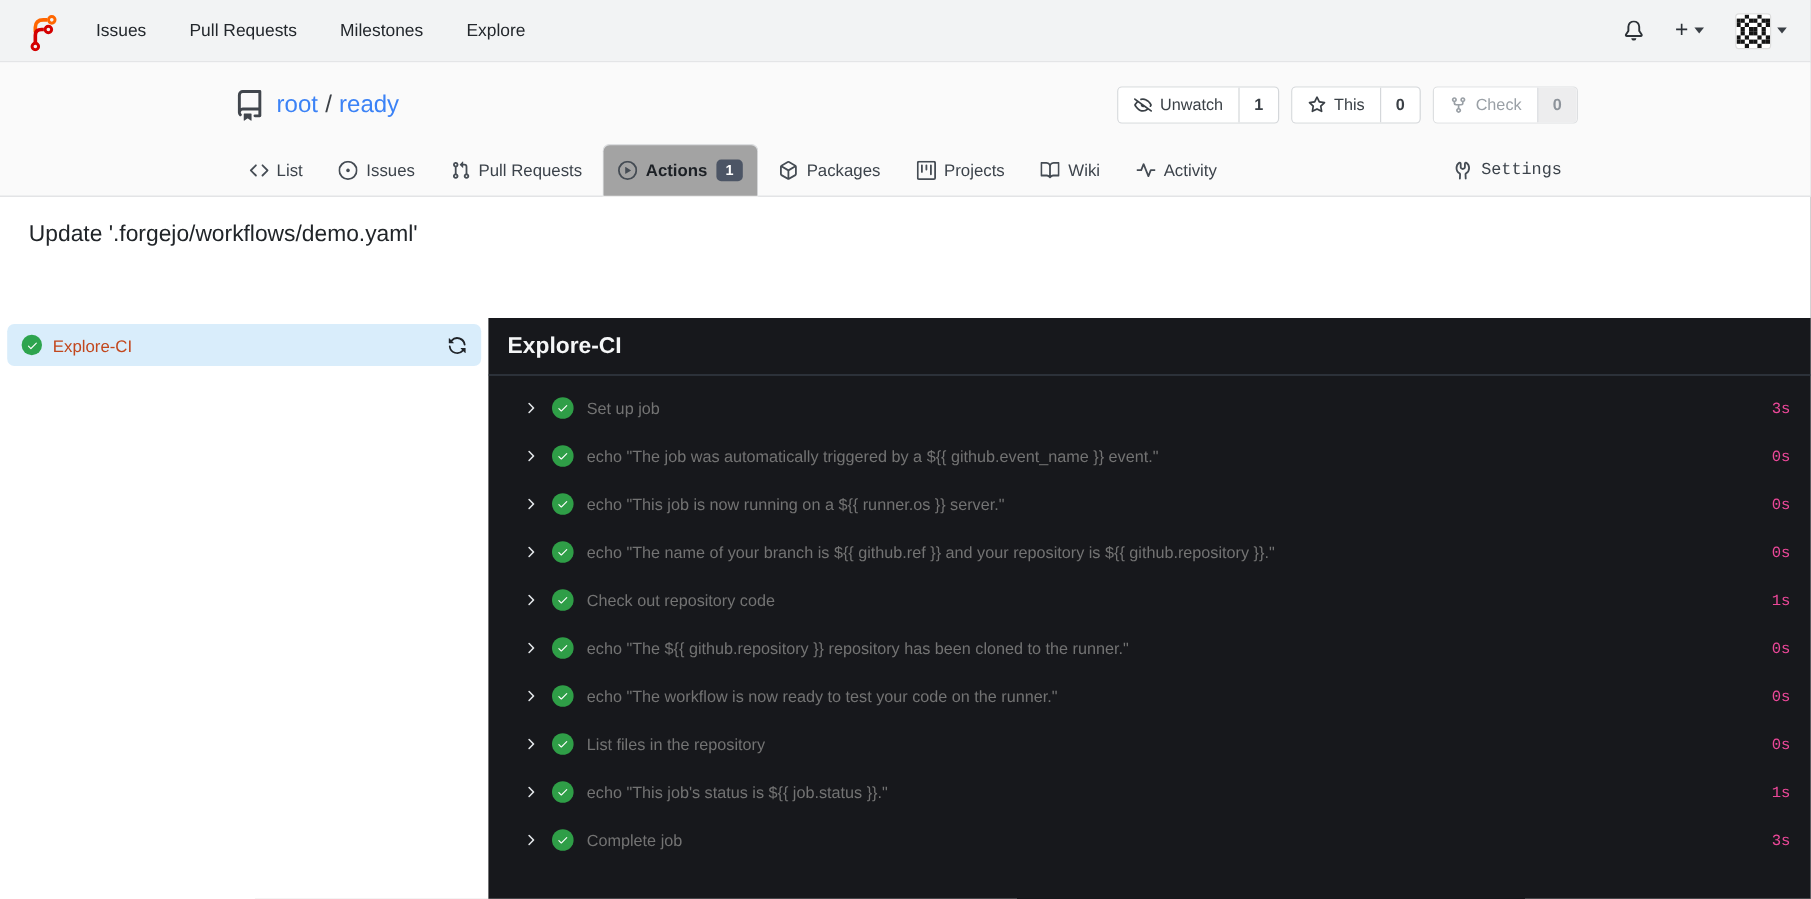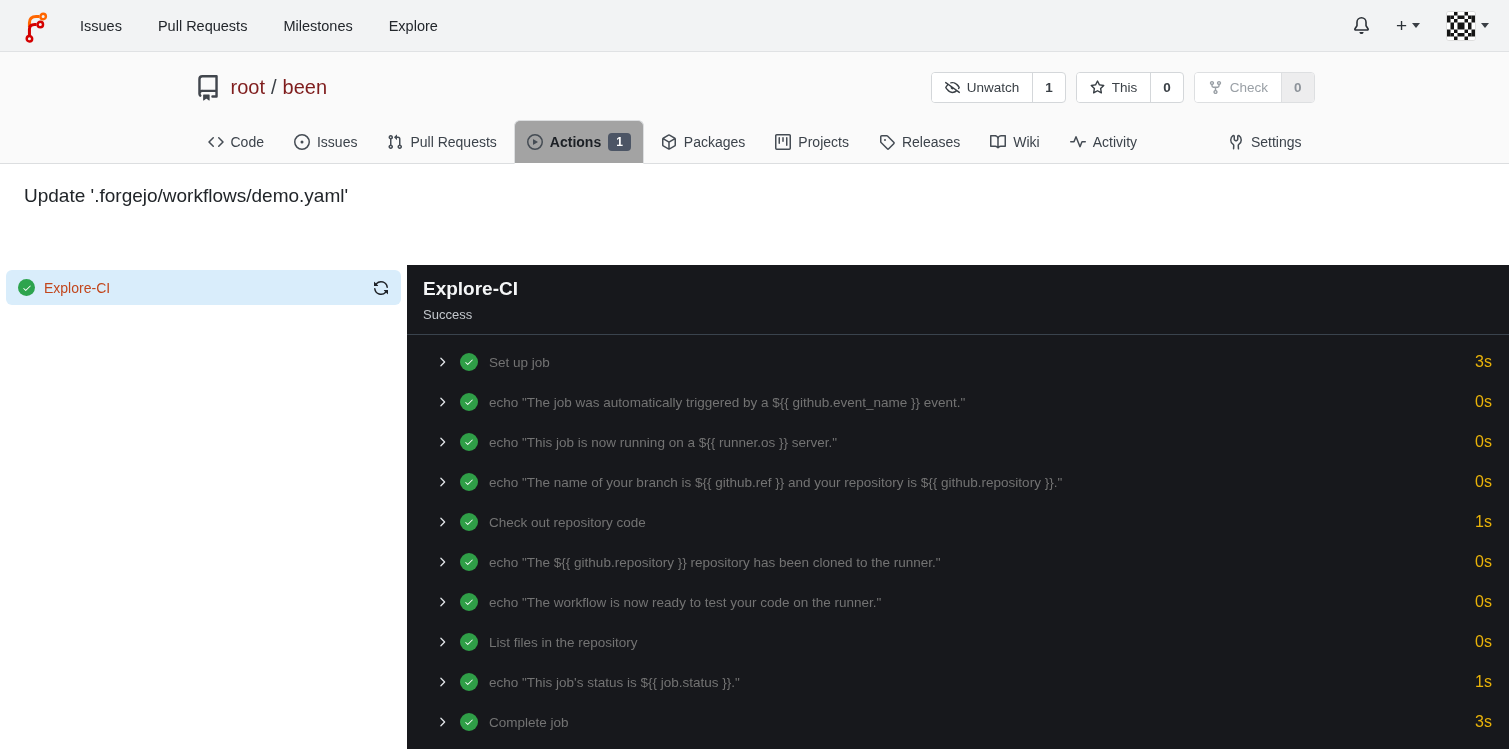--- a/index.html
+++ b/index.html
@@ -24,21 +24,21 @@
   .plus-glyph { font-size:19px; line-height:1; color:#2c3137; }
   .caret { width:0; height:0; border-left:4px solid transparent; border-right:4px solid transparent; border-top:5px solid #3a3f45; }
   .avatar { width:30px; height:30px; border-radius:3px; overflow:hidden; border:1px solid #ddd; background:#fff; }
 
   
   .repo-header { background:#fafafa; border-bottom:1px solid #dcdee0; }
   .rh-inner { width:1120px; margin:0 auto; }
   .rh-titlerow { display:flex; align-items:center; padding:17px 0 14px 0; height:68px; }
   .repo-icon { color:#41464d; margin-right:10px; }
   .repo-name { font-size:20px; display:flex; align-items:center; gap:6px; }
-  .repo-name a { color:#7f1d1d; text-decoration:none; cursor:pointer; }
+  .repo-name a { color:#3b82f6; text-decoration:none; cursor:pointer; }
   .repo-name .slash { color:#3c4147; }
   .rh-buttons { margin-left:auto; display:flex; gap:10px; }
   .btn-group { display:flex; border:1px solid #d4d7da; border-radius:4px; overflow:hidden; background:#fff; font-size:13.5px; color:#3a4046;align-items:flex-end; }
   .btn-main { display:flex; align-items:center; gap:7px; padding:7px 13px; cursor:pointer; background:#fff; }
   .btn-count { border-left:1px solid #d4d7da; padding:7px 12px; display:flex; align-items:center; cursor:pointer; font-weight:600; }
   .btn-group.disabled { color:#9aa0a6; border-color:#dddfe1; }
   .btn-group.disabled .btn-main { cursor:default; }
   .btn-group.disabled .btn-count { background:#ededee; border-left-color:#dddfe1; color:#8d939a; }
 
   
@@ -49,21 +49,21 @@
   }
   .tab .ticon { color:#454c54; }
   .tab.active {
     background:#a3a3a3; border:1px solid #dcdee0; border-bottom:1px solid #fff;
     border-radius:6px 6px 0 0; margin-bottom:-1px; font-weight:700; color:#1c2025;
   }
   .tab-badge {
     background:#4c5565; color:#fff; font-size:12px; font-weight:700;
     border-radius:4px; padding:2px 8px; line-height:1.2;
   }
-  .tab.settings { margin-left:auto; margin-right:0; }
+  .tab.settings { margin-left:auto; margin-right:0;font-family:Liberation Mono, monospace; }
 
   
   .page-title { font-size:19px; color:#212529; padding:21px 24px 0 24px; height:60px; }
 
   .run-layout { display:flex; height:526px;margin-top:41px; }
   .run-sidebar { width:407px; background:#fff; padding:5px 6px; }
   .job-item {
     display:flex; align-items:center; gap:9px; background:#d9edfb;
     border-radius:6px; padding:9px 12px; cursor:pointer;
   }
@@ -79,21 +79,21 @@
   .run-panel { flex:1; background:#17181c; color:#e9eaec; display:flex; flex-direction:column; }
   .panel-head { padding:13px 16px 12px 16px; border-bottom:1px solid #3a434d; }
   .panel-title { font-size:19px; font-weight:700; color:#f5f6f7; }
   .panel-status { font-size:13px; color:#c3c7cc; margin-top:7px; }
 
   .steps { padding-top:7px; }
   .step-row { display:flex; align-items:center; height:40px; padding:0 17px 0 28px; cursor:pointer; }
   .step-row .chev { color:#e2e5e8; display:flex; margin-right:11px; }
   .step-row .check-circle { width:18px; height:18px; margin-right:11px; background:#2f9e47; }
   .step-name { font-size:13.5px; color:#737373; }
-  .step-time { margin-left:auto; font-size:16px; color:#eab308; }
+  .step-time { margin-left:auto; font-size:13px; color:#ec4899;font-family:Liberation Mono, monospace; }
 </style>
 </head>
 <body>
 
 <div class="navbar">
   <span class="logo">
     <svg viewBox="0 0 36 36" width="34" height="34" fill="none">
       <path d="M10 19 V14.5 Q10 8 17 8 H20.5" stroke="#ff6600" stroke-width="3.2"></path>
       <circle cx="24.5" cy="8" r="2.9" stroke="#ff6600" stroke-width="2.6"></circle>
       <path d="M10 29 V21.5 Q10 16.5 15.5 16.5 H17.5" stroke="#d40000" stroke-width="3.2"></path>
@@ -166,21 +166,21 @@
   <div class="rh-inner">
     <div class="rh-titlerow">
       <span class="repo-icon">
         <svg width="26" height="26" viewBox="0 0 16 16" fill="#41464d">
             <path d="M2 2.5A2.5 2.5 0 0 1 4.5 0h8.75a.75.75 0 0 1 .75.75v12.5a.75.75 0 0 1-.75.75h-2.5a.75.75 0 0 1 0-1.5h1.75v-2h-8a1 1 0 0 0-.714 1.7.75.75 0 1 1-1.072 1.05A2.495 2.495 0 0 1 2 11.5Zm10.5-1h-8a1 1 0 0 0-1 1v6.708A2.486 2.486 0 0 1 4.5 9h8ZM5 12.25a.25.25 0 0 1 .25-.25h3.5a.25.25 0 0 1 .25.25v3.25a.25.25 0 0 1-.4.2l-1.45-1.087a.249.249 0 0 0-.3 0L5.4 15.7a.25.25 0 0 1-.4-.2Z"></path>
           </svg>
       </span>
       <span class="repo-name">
         <a>root</a>
         <span class="slash">/</span>
-        <a>been</a>
+        <a>ready</a>
       </span>
       <div class="rh-buttons">
         <div class="btn-group">
           <span class="btn-main">
             <svg width="15" height="15" viewBox="0 0 16 16" fill="#3a4046">
                 <path d="M.143 2.31a.75.75 0 0 1 1.047-.167l14.5 10.5a.75.75 0 1 1-.88 1.214l-2.248-1.628C11.346 13.19 9.792 14 8 14c-1.981 0-3.67-.992-4.933-2.078C1.797 10.832.88 9.577.43 8.9a1.619 1.619 0 0 1 0-1.797c.353-.533.995-1.42 1.868-2.305L.31 3.357A.75.75 0 0 1 .143 2.31Zm1.536 5.622A.12.12 0 0 0 1.657 8c0 .021.006.045.022.068.412.621 1.242 1.75 2.366 2.717C5.175 11.758 6.527 12.5 8 12.5c1.195 0 2.31-.488 3.29-1.191L9.063 9.695A2 2 0 0 1 6.058 7.52L3.529 5.688a14.207 14.207 0 0 0-1.85 2.244ZM8 3.5c-.516 0-1.017.09-1.499.251a.75.75 0 1 1-.473-1.423A6.207 6.207 0 0 1 8 2c1.981 0 3.67.992 4.933 2.078 1.27 1.091 2.187 2.345 2.637 3.023a1.62 1.62 0 0 1 0 1.798c-.11.166-.248.365-.41.587a.75.75 0 1 1-1.21-.887c.148-.201.272-.382.371-.53a.119.119 0 0 0 0-.137c-.412-.621-1.242-1.75-2.366-2.717C10.825 4.242 9.473 3.5 8 3.5Z"></path>
               </svg>
             <span>Unwatch</span>
           </span>
           <span class="btn-count">1</span>
@@ -204,21 +204,21 @@
           <span class="btn-count">0</span>
         </div>
       </div>
     </div>
 
     <div class="tabs">
       <div class="tab">
         <svg class="ticon" width="16" height="16" viewBox="0 0 16 16" fill="currentColor">
             <path d="m11.28 3.22 4.25 4.25a.75.75 0 0 1 0 1.06l-4.25 4.25a.749.749 0 0 1-1.275-.326.749.749 0 0 1 .215-.734L13.94 8l-3.69-3.72a.749.749 0 0 1 .326-1.275.749.749 0 0 1 .734.215Zm-6.56 0a.751.751 0 0 1 1.042.018.751.751 0 0 1 .018 1.042L2.06 8l3.72 3.72a.749.749 0 0 1-.326 1.275.749.749 0 0 1-.734-.215L.47 8.53a.75.75 0 0 1 0-1.06Z"></path>
           </svg>
-        <span>Code</span>
+        <span>List</span>
       </div>
       <div class="tab">
         <svg class="ticon" width="16" height="16" viewBox="0 0 16 16" fill="currentColor">
             <path d="M8 9.5a1.5 1.5 0 1 0 0-3 1.5 1.5 0 0 0 0 3Z"></path>
             <path d="M8 0a8 8 0 1 1 0 16A8 8 0 0 1 8 0ZM1.5 8a6.5 6.5 0 1 0 13 0 6.5 6.5 0 0 0-13 0Z"></path>
           </svg>
         <span>Issues</span>
       </div>
       <div class="tab">
         <svg class="ticon" width="16" height="16" viewBox="0 0 16 16" fill="currentColor">
@@ -237,26 +237,20 @@
         <svg class="ticon" width="16" height="16" viewBox="0 0 16 16" fill="currentColor">
             <path d="m8.878.392 5.25 3.045c.54.314.872.89.872 1.514v6.098a1.75 1.75 0 0 1-.872 1.514l-5.25 3.045a1.75 1.75 0 0 1-1.756 0l-5.25-3.045A1.75 1.75 0 0 1 1 11.049V4.951c0-.624.332-1.201.872-1.514L7.122.392a1.75 1.75 0 0 1 1.756 0ZM7.875 1.69l-4.63 2.685L8 7.133l4.755-2.758-4.63-2.685a.248.248 0 0 0-.25 0ZM2.5 5.677v5.372c0 .09.047.171.125.216l4.625 2.683V8.432Zm6.25 8.271 4.625-2.683a.25.25 0 0 0 .125-.216V5.677L8.75 8.432Z"></path>
           </svg>
         <span>Packages</span>
       </div>
       <div class="tab">
         <svg class="ticon" width="16" height="16" viewBox="0 0 16 16" fill="currentColor">
             <path d="M1.75 0h12.5C15.216 0 16 .784 16 1.75v12.5A1.75 1.75 0 0 1 14.25 16H1.75A1.75 1.75 0 0 1 0 14.25V1.75C0 .784.784 0 1.75 0ZM1.5 1.75v12.5c0 .138.112.25.25.25h12.5a.25.25 0 0 0 .25-.25V1.75a.25.25 0 0 0-.25-.25H1.75a.25.25 0 0 0-.25.25ZM11.75 3a.75.75 0 0 1 .75.75v7.5a.75.75 0 0 1-1.5 0v-7.5a.75.75 0 0 1 .75-.75Zm-8.25.75a.75.75 0 0 1 1.5 0v5.5a.75.75 0 0 1-1.5 0ZM8 3a.75.75 0 0 1 .75.75v3.5a.75.75 0 0 1-1.5 0v-3.5A.75.75 0 0 1 8 3Z"></path>
           </svg>
         <span>Projects</span>
-      </div>
-      <div class="tab">
-        <svg class="ticon" width="16" height="16" viewBox="0 0 16 16" fill="currentColor">
-            <path d="M1 7.775V2.75C1 1.784 1.784 1 2.75 1h5.025c.464 0 .91.184 1.238.513l6.25 6.25a1.75 1.75 0 0 1 0 2.474l-5.026 5.026a1.75 1.75 0 0 1-2.474 0l-6.25-6.25A1.752 1.752 0 0 1 1 7.775Zm1.5 0c0 .066.026.13.073.177l6.25 6.25a.25.25 0 0 0 .354 0l5.025-5.025a.25.25 0 0 0 0-.354l-6.25-6.25a.25.25 0 0 0-.177-.073H2.75a.25.25 0 0 0-.25.25ZM6 5a1 1 0 1 1 0 2 1 1 0 0 1 0-2Z"></path>
-          </svg>
-        <span>Releases</span>
       </div>
       <div class="tab">
         <svg class="ticon" width="16" height="16" viewBox="0 0 16 16" fill="currentColor">
             <path d="M0 1.75A.75.75 0 0 1 .75 1h4.253c1.227 0 2.317.59 3 1.501A3.743 3.743 0 0 1 11.006 1h4.245a.75.75 0 0 1 .75.75v10.5a.75.75 0 0 1-.75.75h-4.507a2.25 2.25 0 0 0-1.591.659l-.622.621a.75.75 0 0 1-1.06 0l-.622-.621A2.25 2.25 0 0 0 5.258 13H.75a.75.75 0 0 1-.75-.75Zm7.251 10.324.004-5.073-.002-2.253A2.25 2.25 0 0 0 5.003 2.5H1.5v9h3.757a3.75 3.75 0 0 1 1.994.574ZM8.755 4.75l-.004 7.322a3.752 3.752 0 0 1 1.992-.572H14.5v-9h-3.495a2.25 2.25 0 0 0-2.25 2.25Z"></path>
           </svg>
         <span>Wiki</span>
       </div>
       <div class="tab">
         <svg class="ticon" width="16" height="16" viewBox="0 0 16 16" fill="currentColor">
             <path d="M6 2c.306 0 .582.187.696.471L10 10.731l1.304-3.26A.751.751 0 0 1 12 7h3.25a.75.75 0 0 1 0 1.5h-2.742l-1.812 4.528a.751.751 0 0 1-1.392 0L6 4.77 4.696 8.03A.75.75 0 0 1 4 8.5H.75a.75.75 0 0 1 0-1.5h2.742l1.812-4.529A.751.751 0 0 1 6 2Z"></path>
@@ -288,21 +282,20 @@
         <svg width="16" height="16" viewBox="0 0 16 16" fill="currentColor">
             <path d="M1.705 8.005a.75.75 0 0 1 .834.656 5.5 5.5 0 0 0 9.592 2.97l-1.204-1.204a.25.25 0 0 1 .177-.427h3.646a.25.25 0 0 1 .25.25v3.646a.25.25 0 0 1-.427.177l-1.38-1.38A7.002 7.002 0 0 1 1.05 8.84a.75.75 0 0 1 .656-.834ZM8 2.5a5.487 5.487 0 0 0-4.131 1.869l1.204 1.204A.25.25 0 0 1 4.896 6H1.25A.25.25 0 0 1 1 5.75V2.104a.25.25 0 0 1 .427-.177l1.38 1.38A7.002 7.002 0 0 1 14.95 7.16a.75.75 0 0 1-1.49.178A5.5 5.5 0 0 0 8 2.5Z"></path>
           </svg>
       </span>
     </div>
   </div>
 
   <div class="run-panel">
     <div class="panel-head">
       <div class="panel-title">Explore-CI</div>
-      <div class="panel-status">Success</div>
     </div>
     <div class="steps">
   <div class="step-row">
     <span class="chev">
       <svg width="14" height="14" viewBox="0 0 16 16" fill="currentColor">
               <path d="M6.22 3.22a.75.75 0 0 1 1.06 0l4.25 4.25a.75.75 0 0 1 0 1.06l-4.25 4.25a.751.751 0 0 1-1.042-.018.751.751 0 0 1-.018-1.042L9.94 8 6.22 4.28a.75.75 0 0 1 0-1.06Z"></path>
             </svg>
     </span>
     <span class="check-circle">
       <svg viewBox="0 0 16 16" fill="#ffffff">

